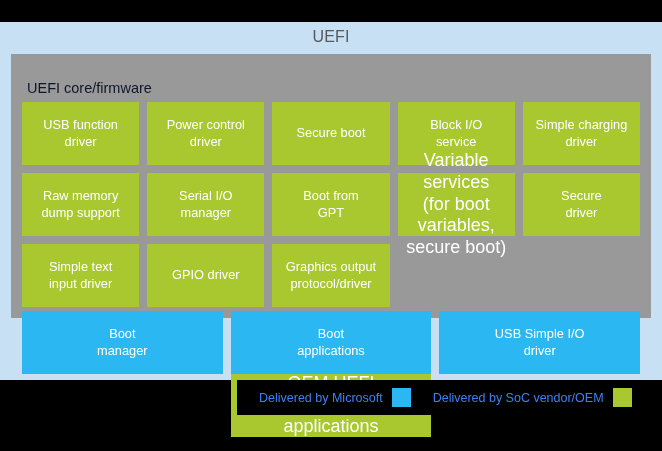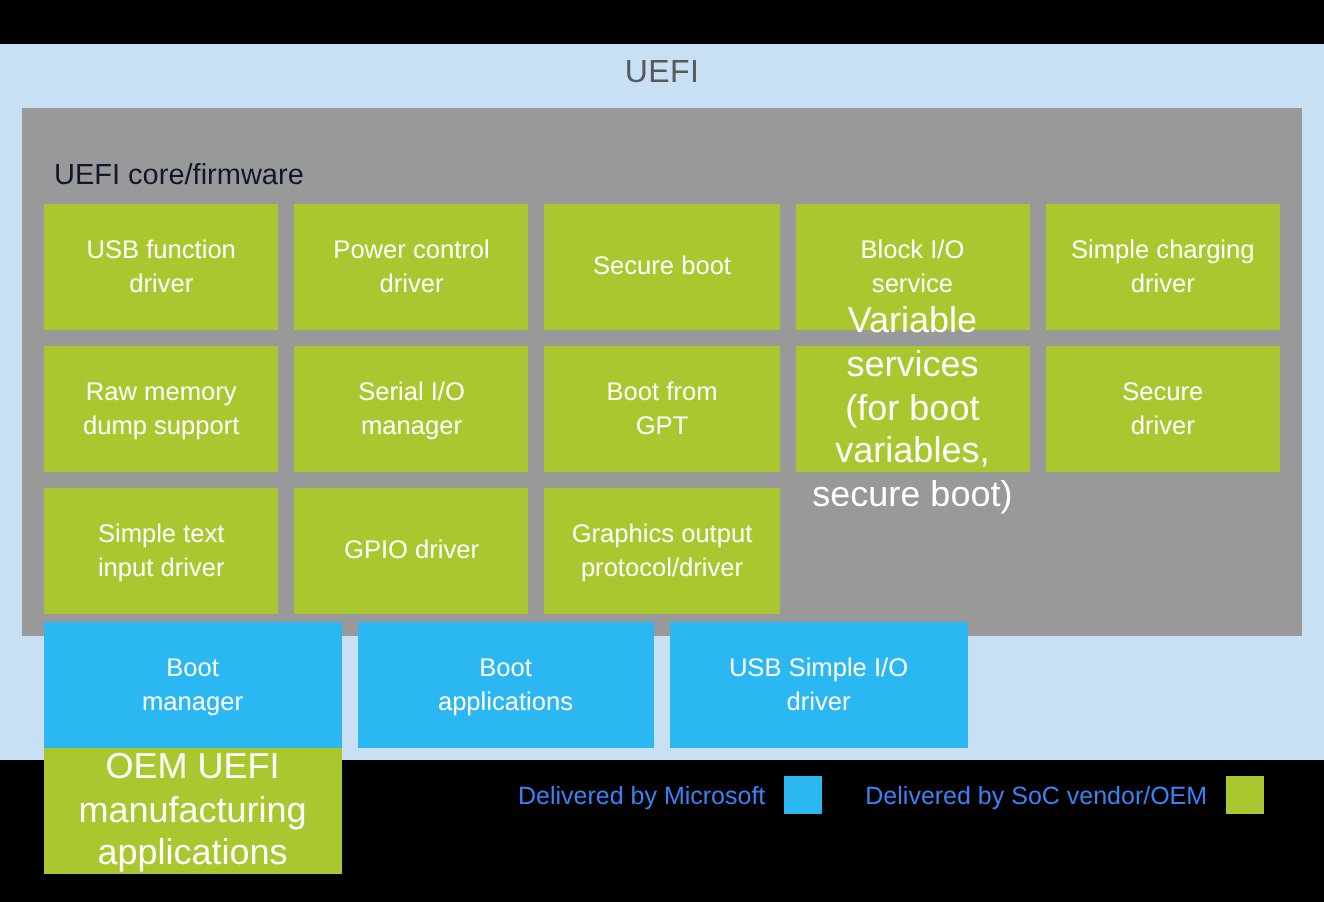--- a/index.html
+++ b/index.html
@@ -87,21 +87,21 @@
   .cell.empty { background: transparent; }
   .cell.tall-text { font-size: 18px; line-height: 1.22; }
 
   
   #bottom-grid {
     position: absolute;
     left: 22px;
     top: 289px;
     width: 618px;
     display: grid;
-    grid-template-columns: repeat(4, 1fr);
+    grid-template-columns: repeat(3, 1fr);
     grid-auto-rows: 63px;
     column-gap: 8px;
   }
 
   
   #legend-bar {
     position: absolute;
     left: 237px;
     top: 380px;
     width: 425px;

